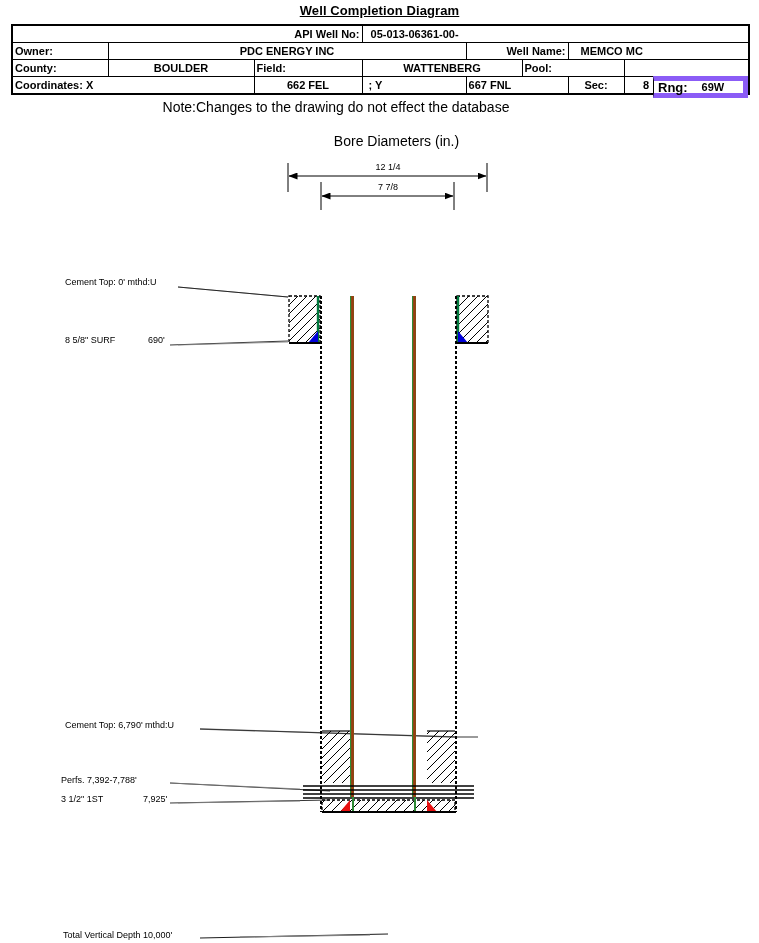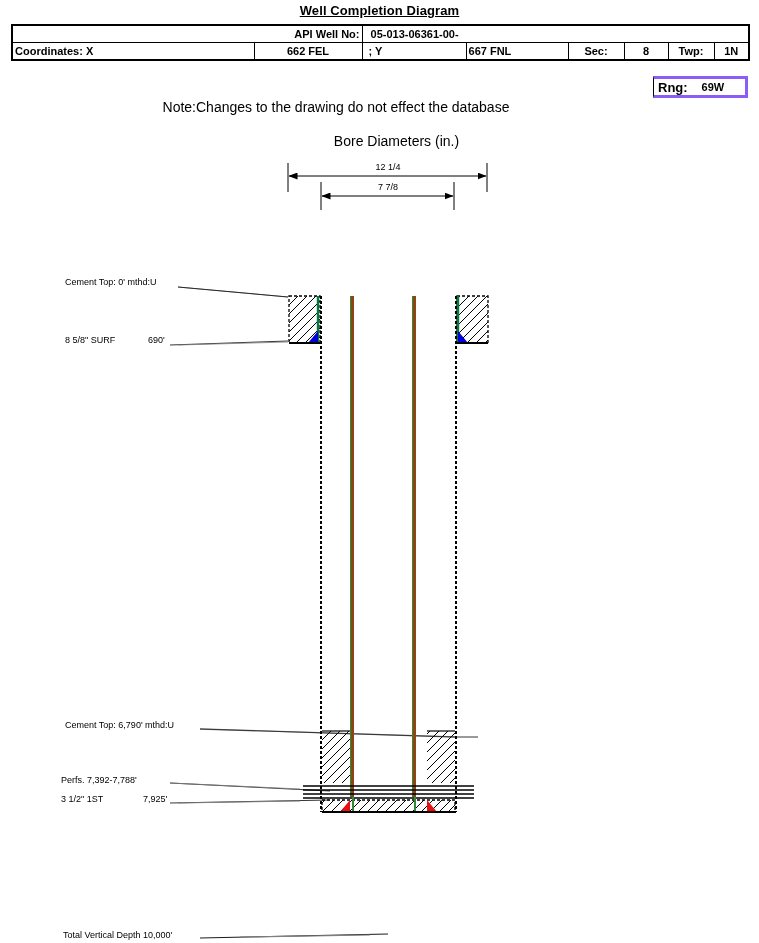--- a/index.html
+++ b/index.html
@@ -118,33 +118,47 @@
       <col style="width:44px">
     <col style="width:46px">
       <col style="width:35px">
   </colgroup>
   <tbody>
     <tr>
       <td colspan="3" class="lbl lbl-right noleft">API Well No:</td>
       <td colspan="7" class="val noright" style="padding-left:8px">05-013-06361-00-</td>
     </tr>
     <tr>
+      <td class="lbl">Owner:</td>
+      <td colspan="3" class="val" style="text-align:center">PDC ENERGY INC</td>
+      <td colspan="2" class="lbl" style="text-align:right">Well Name:</td>
+      <td colspan="4" class="val" style="padding-left:12px">MEMCO MC</td>
+    </tr>
+    <tr>
+      <td class="lbl">County:</td>
+      <td class="val" style="text-align:center">BOULDER</td>
+      <td class="lbl">Field:</td>
+      <td colspan="2" class="val" style="text-align:center">WATTENBERG</td>
+      <td colspan="2" class="lbl">Pool:</td>
+      <td colspan="3" class="val"></td>
+    </tr>
+    <tr>
       <td colspan="2" class="lbl">Coordinates: X</td>
       <td class="val" style="text-align:center">662 FEL</td>
       <td class="lbl" style="text-align:left;padding-left:6px">; Y</td>
       <td colspan="2" class="val" style="">667 FNL</td>
       <td class="lbl" style="text-align:center">Sec:</td>
       <td class="val" style="text-align:center">8</td>
       <td class="lbl" style="text-align:center">Twp:</td>
       <td class="val" style="text-align:center">1N</td>
     </tr>
   </tbody>
 </table>
 
-<div style="position:absolute;top:76px;left:653px;width:95px;height:22px;border:3px solid #8b5cf6;border-left:1px solid #000;box-sizing:border-box;display:flex;align-items:center;background:#fff">
+<div style="position:absolute;top:76px;left:653px;width:95px;height:22px;border:5px solid #8b5cf6;border-left:1px solid #000;box-sizing:border-box;display:flex;align-items:center;background:#fff">
   <span class="lbl" style="padding-left:4px">Rng:</span>
   <span class="val" style="padding-left:14px">69W</span>
 </div>
 
 <div class="note">Note:Changes to the drawing do not effect the database</div>
 
 <div class="bore-title">Bore Diameters (in.)</div>
 
 <svg id="diagram" width="759" height="943">
   <defs>

